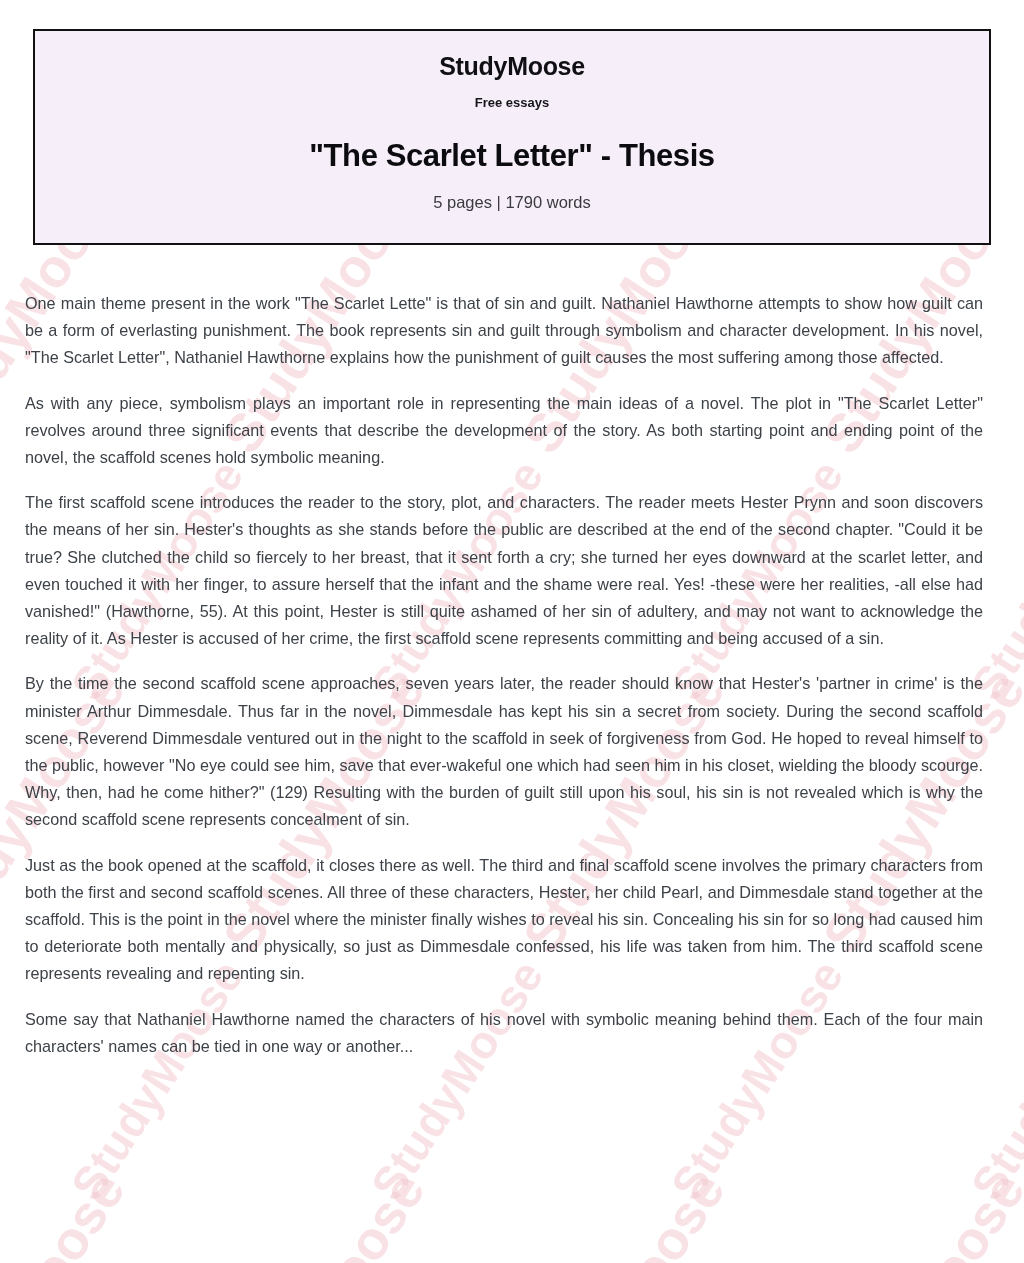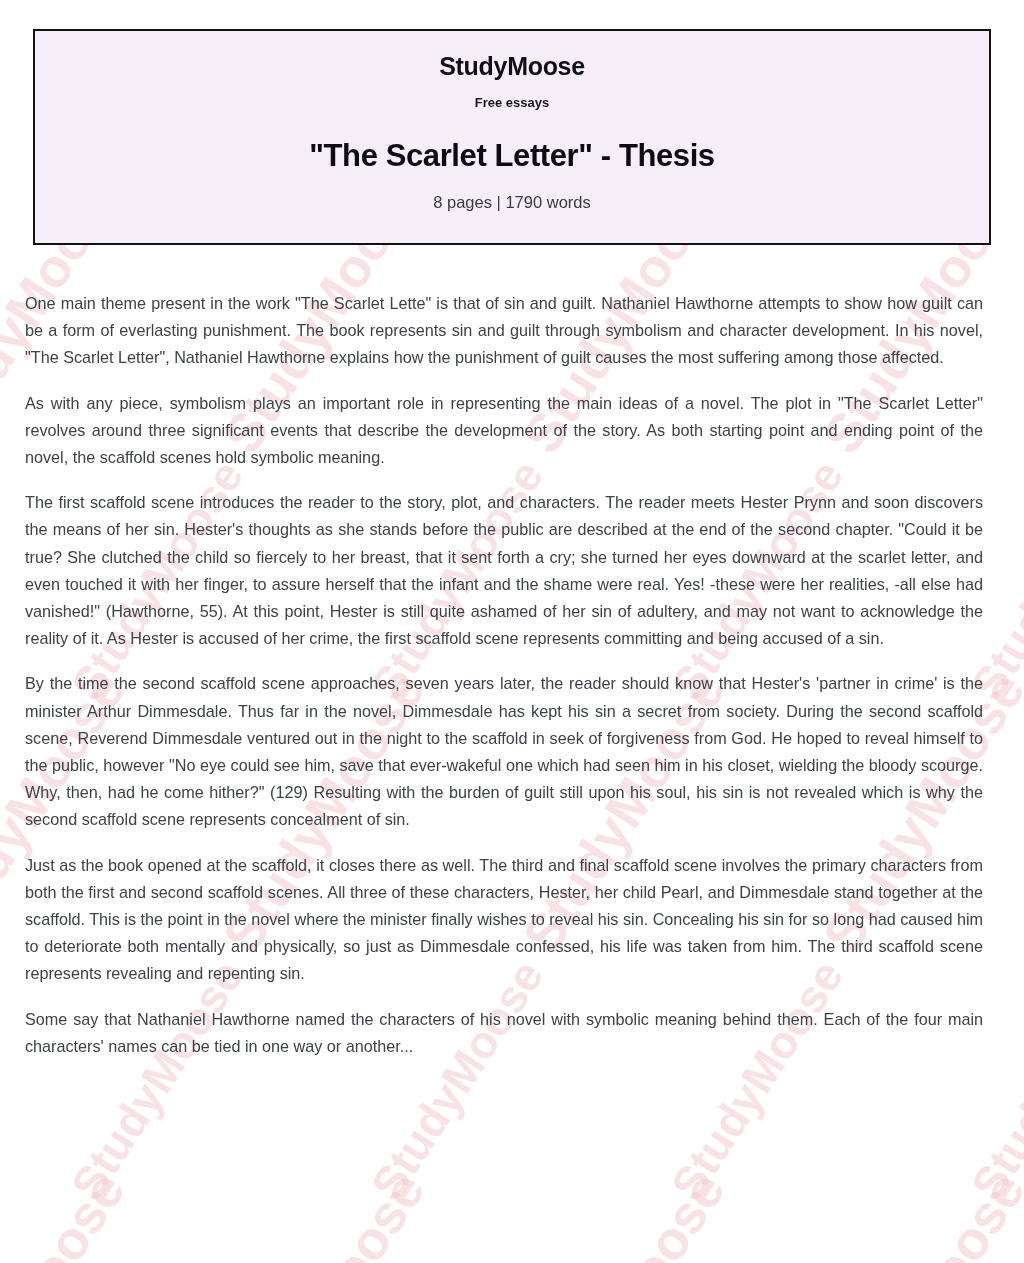--- a/index.html
+++ b/index.html
@@ -157,21 +157,21 @@
 
   <div id="header-card">
 
     <div id="brand-block">
       <div id="brand-name">StudyMoose</div>
       <div id="brand-tagline">Free essays</div>
     </div>
 
     <div id="doc-title">"The Scarlet Letter" - Thesis</div>
 
-    <div id="doc-meta">8 pages | 1790 words</div>
+    <div id="doc-meta">5 pages | 1790 words</div>
 
   </div>
 
   <div id="essay-body">
     <p class="para">One main theme present in the work "The Scarlet Lette" is that of sin and guilt. Nathaniel Hawthorne attempts to show how guilt can be a form of everlasting punishment. The book represents sin and guilt through symbolism and character development. In his novel, "The Scarlet Letter", Nathaniel Hawthorne explains how the punishment of guilt causes the most suffering among those affected.</p>
     <p class="para">As with any piece, symbolism plays an important role in representing the main ideas of a novel. The plot in "The Scarlet Letter" revolves around three significant events that describe the development of the story. As both starting point and ending point of the novel, the scaffold scenes hold symbolic meaning.</p>
     <p class="para">The first scaffold scene introduces the reader to the story, plot, and characters. The reader meets Hester Prynn and soon discovers the means of her sin. Hester's thoughts as she stands before the public are described at the end of the second chapter. "Could it be true? She clutched the child so fiercely to her breast, that it sent forth a cry; she turned her eyes downward at the scarlet letter, and even touched it with her finger, to assure herself that the infant and the shame were real. Yes! -these were her realities, -all else had vanished!" (Hawthorne, 55). At this point, Hester is still quite ashamed of her sin of adultery, and may not want to acknowledge the reality of it. As Hester is accused of her crime, the first scaffold scene represents committing and being accused of a sin.</p>
     <p class="para">By the time the second scaffold scene approaches, seven years later, the reader should know that Hester's 'partner in crime' is the minister Arthur Dimmesdale. Thus far in the novel, Dimmesdale has kept his sin a secret from society. During the second scaffold scene, Reverend Dimmesdale ventured out in the night to the scaffold in seek of forgiveness from God. He hoped to reveal himself to the public, however "No eye could see him, save that ever-wakeful one which had seen him in his closet, wielding the bloody scourge. Why, then, had he come hither?" (129) Resulting with the burden of guilt still upon his soul, his sin is not revealed which is why the second scaffold scene represents concealment of sin.</p>
     <p class="para">Just as the book opened at the scaffold, it closes there as well. The third and final scaffold scene involves the primary characters from both the first and second scaffold scenes. All three of these characters, Hester, her child Pearl, and Dimmesdale stand together at the scaffold. This is the point in the novel where the minister finally wishes to reveal his sin. Concealing his sin for so long had caused him to deteriorate both mentally and physically, so just as Dimmesdale confessed, his life was taken from him. The third scaffold scene represents revealing and repenting sin.</p>
     <p class="para">Some say that Nathaniel Hawthorne named the characters of his novel with symbolic meaning behind them. Each of the four main characters' names can be tied in one way or another...</p>

